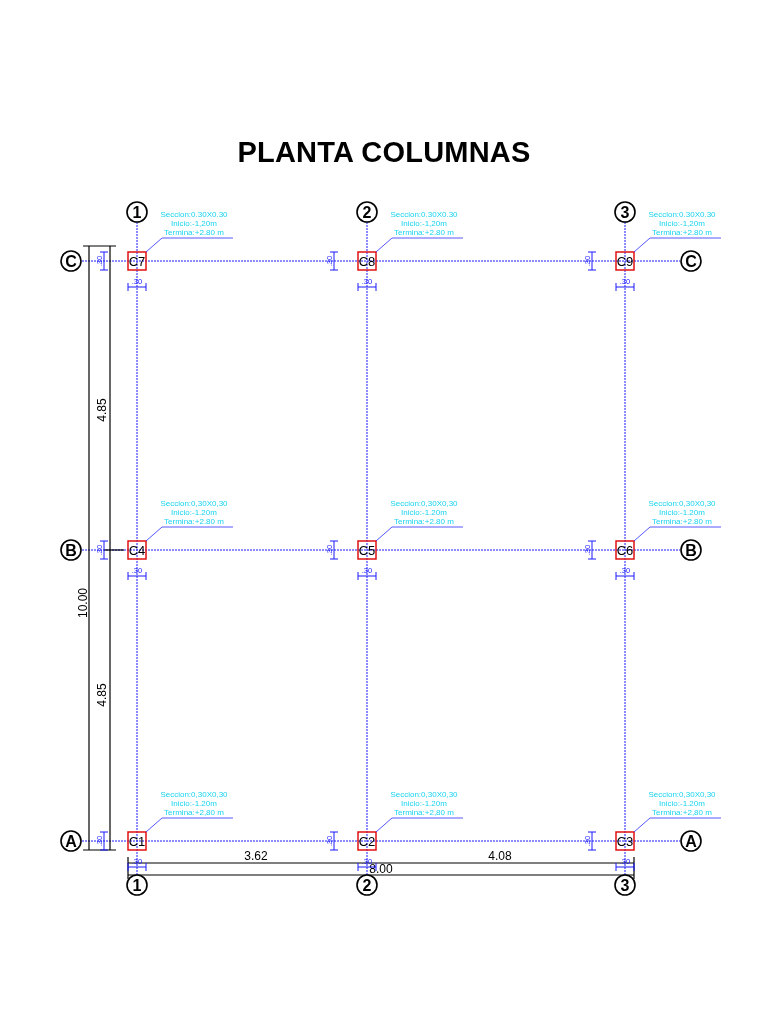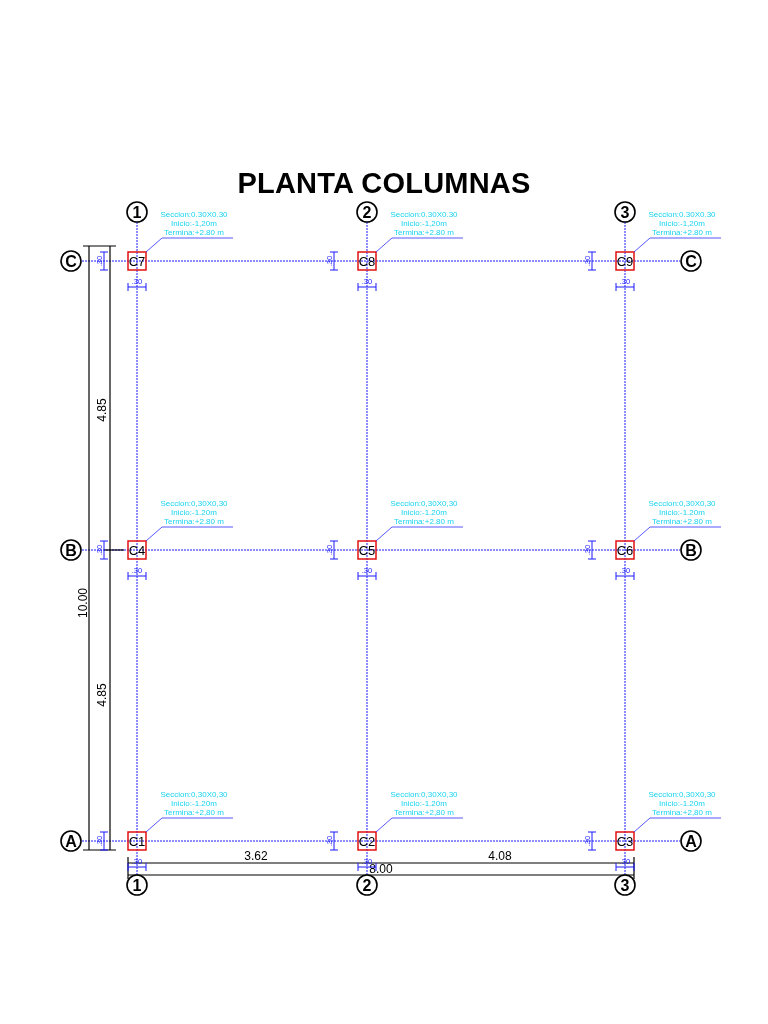--- a/index.html
+++ b/index.html
@@ -1,21 +1,20 @@
 <!DOCTYPE html>
 <html><head>
   <meta charset="utf-8">
   <style>
     html, body { margin: 0; padding: 0; background: #ffffff; }
     body { width: 768px; height: 1024px; position: relative; overflow: hidden; font-family: "Liberation Sans", sans-serif; }
     #title {
       position: absolute; left: 0; top: 136px; width: 768px; text-align: center;
       font-family: "Liberation Sans", sans-serif; font-weight: bold; font-size: 29px; color: #000;
       letter-spacing: 0.2px;
-      margin-top: 31px;
     }
     svg { position: absolute; left: 0; top: 0; }
     .axis-line { stroke: #1a1aff; stroke-width: 1; stroke-dasharray: 2 1; }
     .dim-line { stroke: #000; stroke-width: 1.2; fill: none; }
     .dim-text { font-family: "Liberation Sans", sans-serif; font-size: 12px; fill: #000; }
     .bubble { fill: #fff; stroke: #000; stroke-width: 1.6; }
     .bubble-text { font-family: "Liberation Sans", sans-serif; font-weight: bold; font-size: 16px; fill: #000; }
     .col-box { fill: none; stroke: #e01010; stroke-width: 1.5; }
     .col-label { font-family: "Liberation Sans", sans-serif; font-size: 13px; fill: #000; }
     .note { font-family: "Liberation Sans", sans-serif; font-size: 8px; fill: #19d3f0; }

